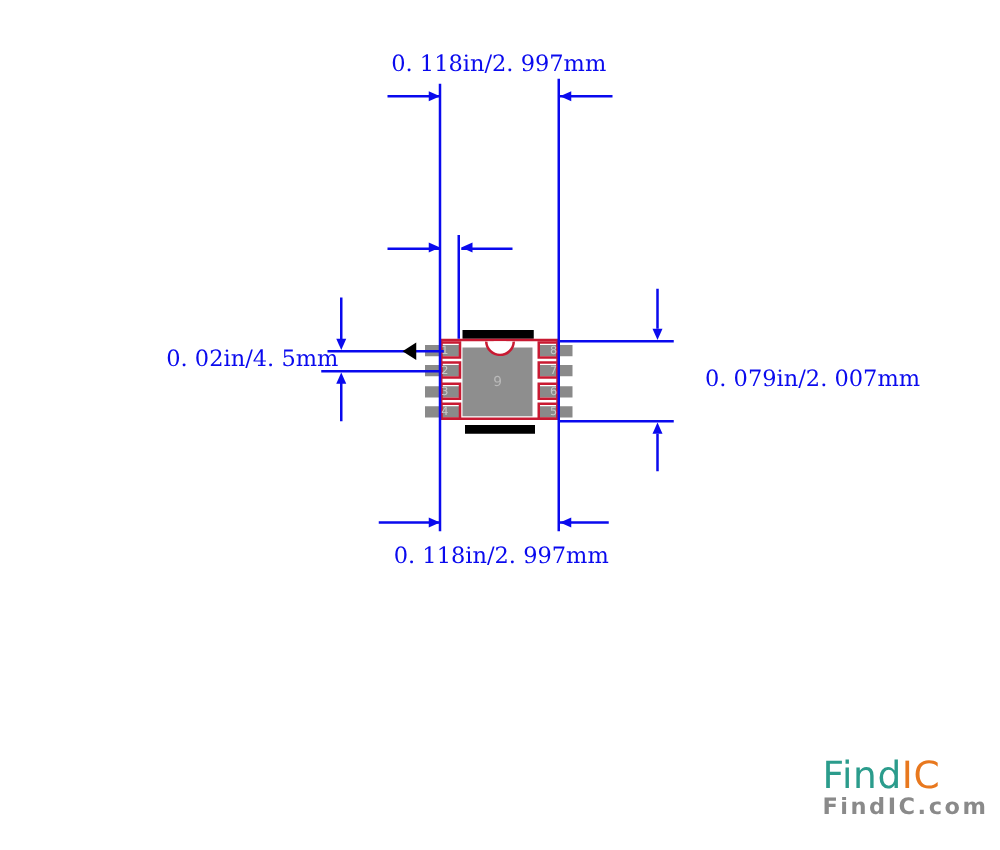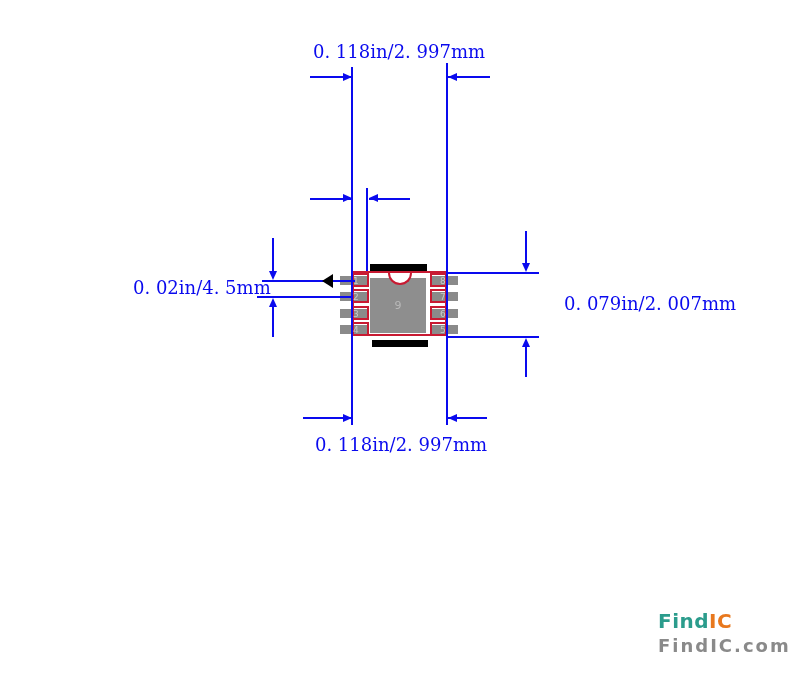--- a/index.html
+++ b/index.html
@@ -35,21 +35,21 @@
     background:#ffffff; border:2px solid #c81a32; border-top:none;
     border-radius:0 0 13px 13px; box-sizing:border-box;
   }
   #pin1-arrow {
     position:absolute; left:322px; top:274px; width:0; height:0;
     border-top:7px solid transparent; border-bottom:7px solid transparent;
     border-right:11px solid #000000;
   }
   
   #logo { position:absolute; left:658px; top:604px; font-family:"DejaVu Sans", sans-serif; }
-  #logo-main { font-size:20px; font-weight:700; line-height:34px; letter-spacing:0.5px; }
+  #logo-main { font-size:30px; font-weight:400; line-height:34px; letter-spacing:0.5px; }
   #logo-find { color:#2b9c8c; }
   #logo-ic   { color:#e8781e; }
   #logo-sub  { font-size:18px; font-weight:700; color:#8a8a8a; letter-spacing:2px; line-height:16px; }
 </style>
 </head>
 <body>
 
 <div id="canvas">
 
   <div class="gray-pad" style="left:340px; top:276px; width:28px; height:9px;"></div>

